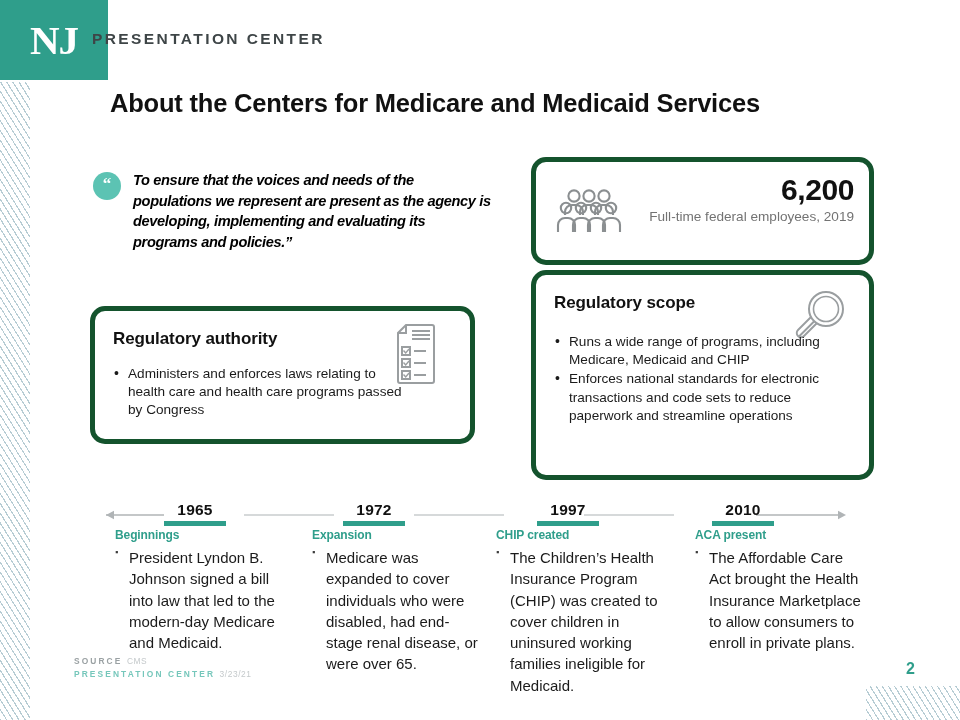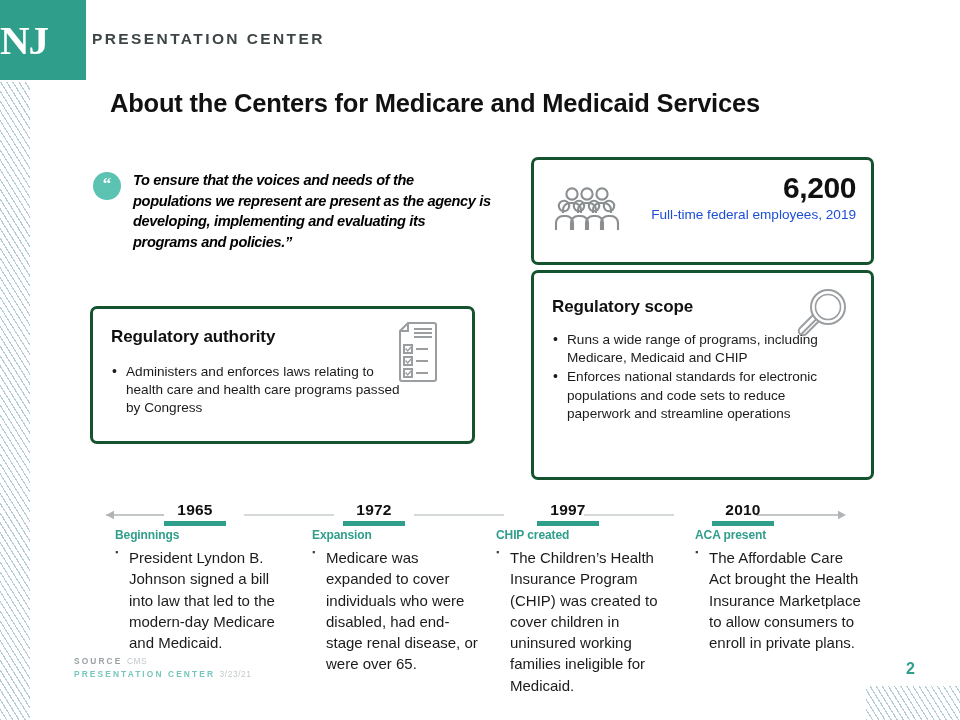--- a/index.html
+++ b/index.html
@@ -12,23 +12,23 @@
   #slide {
     position: relative;
     width: 960px; height: 720px;
     background: #ffffff;
     overflow: hidden;
   }
 
   
   .logo-box {
     position: absolute; left: 0; top: 0;
-    width: 86px; height: 80px;
+    width: 108px; height: 80px;
     background: #2f9e8b;
-    display: flex; align-items: center; 
+    display: flex; align-items: center; justify-content: center;
   }
   .logo-text {
     color: #ffffff;
     font-family: "Liberation Serif", serif;
     font-weight: bold;
     font-size: 41px;
     letter-spacing: -1px;
     line-height: 1;
   }
   .brand-bar {
@@ -88,22 +88,22 @@
     font-size: 14.6px;
     line-height: 1.42;
     color: #000000;
     letter-spacing: -0.35px;
   }
 
   
   .card {
     position: absolute;
     background: #ffffff;
-    border: 3px solid #14532d;
-    border-radius: 7px;
+    border: 5px solid #14532d;
+    border-radius: 15px;
     box-sizing: border-box;
   }
   .card-stat   { left: 531px; top: 157px; width: 343px; height: 108px; }
   .card-auth   { left: 90px;  top: 306px; width: 385px; height: 138px; }
   .card-scope  { left: 531px; top: 270px; width: 343px; height: 210px; }
 
   .card-title {
     font-size: 17px; font-weight: bold; color: #111111;
     letter-spacing: -0.1px;
   }
@@ -126,28 +126,28 @@
   .stat-icon { position: absolute; left: 20px; top: 26px; }
   .stat-right {
     position: absolute; right: 15px; top: 12px;
     width: 228px; text-align: right;
   }
   .stat-number {
     font-size: 30px; font-weight: bold; color: #111111;
     line-height: 1.05; letter-spacing: -0.4px;
   }
   .stat-label {
-    font-size: 13.6px; color: #1d4ed8; line-height: 1.28; margin-top: 2px;
+    font-size: 13.6px; color: #737373; line-height: 1.28; margin-top: 2px;
   }
 
   .auth-title  { position: absolute; left: 18px; top: 18px; }
   .auth-list   { position: absolute; left: 18px; top: 54px; width: 290px; }
   .auth-icon   { position: absolute; right: 28px; top: 12px; }
 
-  .scope-title { position: absolute; left: 18px; top: 24px; }
+  .scope-title { position: absolute; left: 18px; top: 18px; }
   .scope-list  { position: absolute; left: 18px; top: 58px; width: 300px; }
   .scope-icon  { position: absolute; right: 18px; top: 12px; }
 
   
   #timeline { position: absolute; left: 0; top: 498px; width: 885px; height: 150px; }
   .tl-axis { position: absolute; left: 96px; top: 10px; width: 760px; height: 14px; }
   .tl-col { position: absolute; top: 30px; }
   .tl-year-wrap { position: absolute; top: -26px; text-align: center; }
   .tl-year {
     font-size: 15.5px; font-weight: bold; color: #111111; letter-spacing: 0.2px;
@@ -256,21 +256,21 @@
     <div class="scope-icon">
       <svg width="66" height="62" viewBox="0 0 66 62" fill="none" stroke="#9a9ea0" stroke-width="2">
         <circle cx="41" cy="22" r="17"></circle>
         <circle cx="41" cy="22" r="12.5" stroke-width="1.6"></circle>
         <path d="M29.5 34L14 49.5" stroke-width="2"></path>
         <path d="M26 30l-13 13a4.2 4.2 0 0 0 0 6 4.2 4.2 0 0 0 6 0l13-13" stroke-width="1.9"></path>
       </svg>
     </div>
     <ul class="card-list scope-list">
       <li>Runs a wide range of programs, including Medicare, Medicaid and CHIP</li>
-      <li>Enforces national standards for electronic populations and code sets to reduce paperwork and streamline operations</li>
+      <li>Enforces national standards for electronic transactions and code sets to reduce paperwork and streamline operations</li>
     </ul>
   </div>
 
   <div id="timeline">
     <div class="tl-axis">
       <svg width="760" height="14" viewBox="0 0 760 14" fill="none">
         <path d="M10 7h58" stroke="#b0b4b6" stroke-width="1.6"></path>
         <path d="M10 7l8-4.2v8.4z" fill="#b0b4b6"></path>
         <path d="M148 7h90" stroke="#c9cdce" stroke-width="1.6"></path>
         <path d="M318 7h90" stroke="#c9cdce" stroke-width="1.6"></path>

